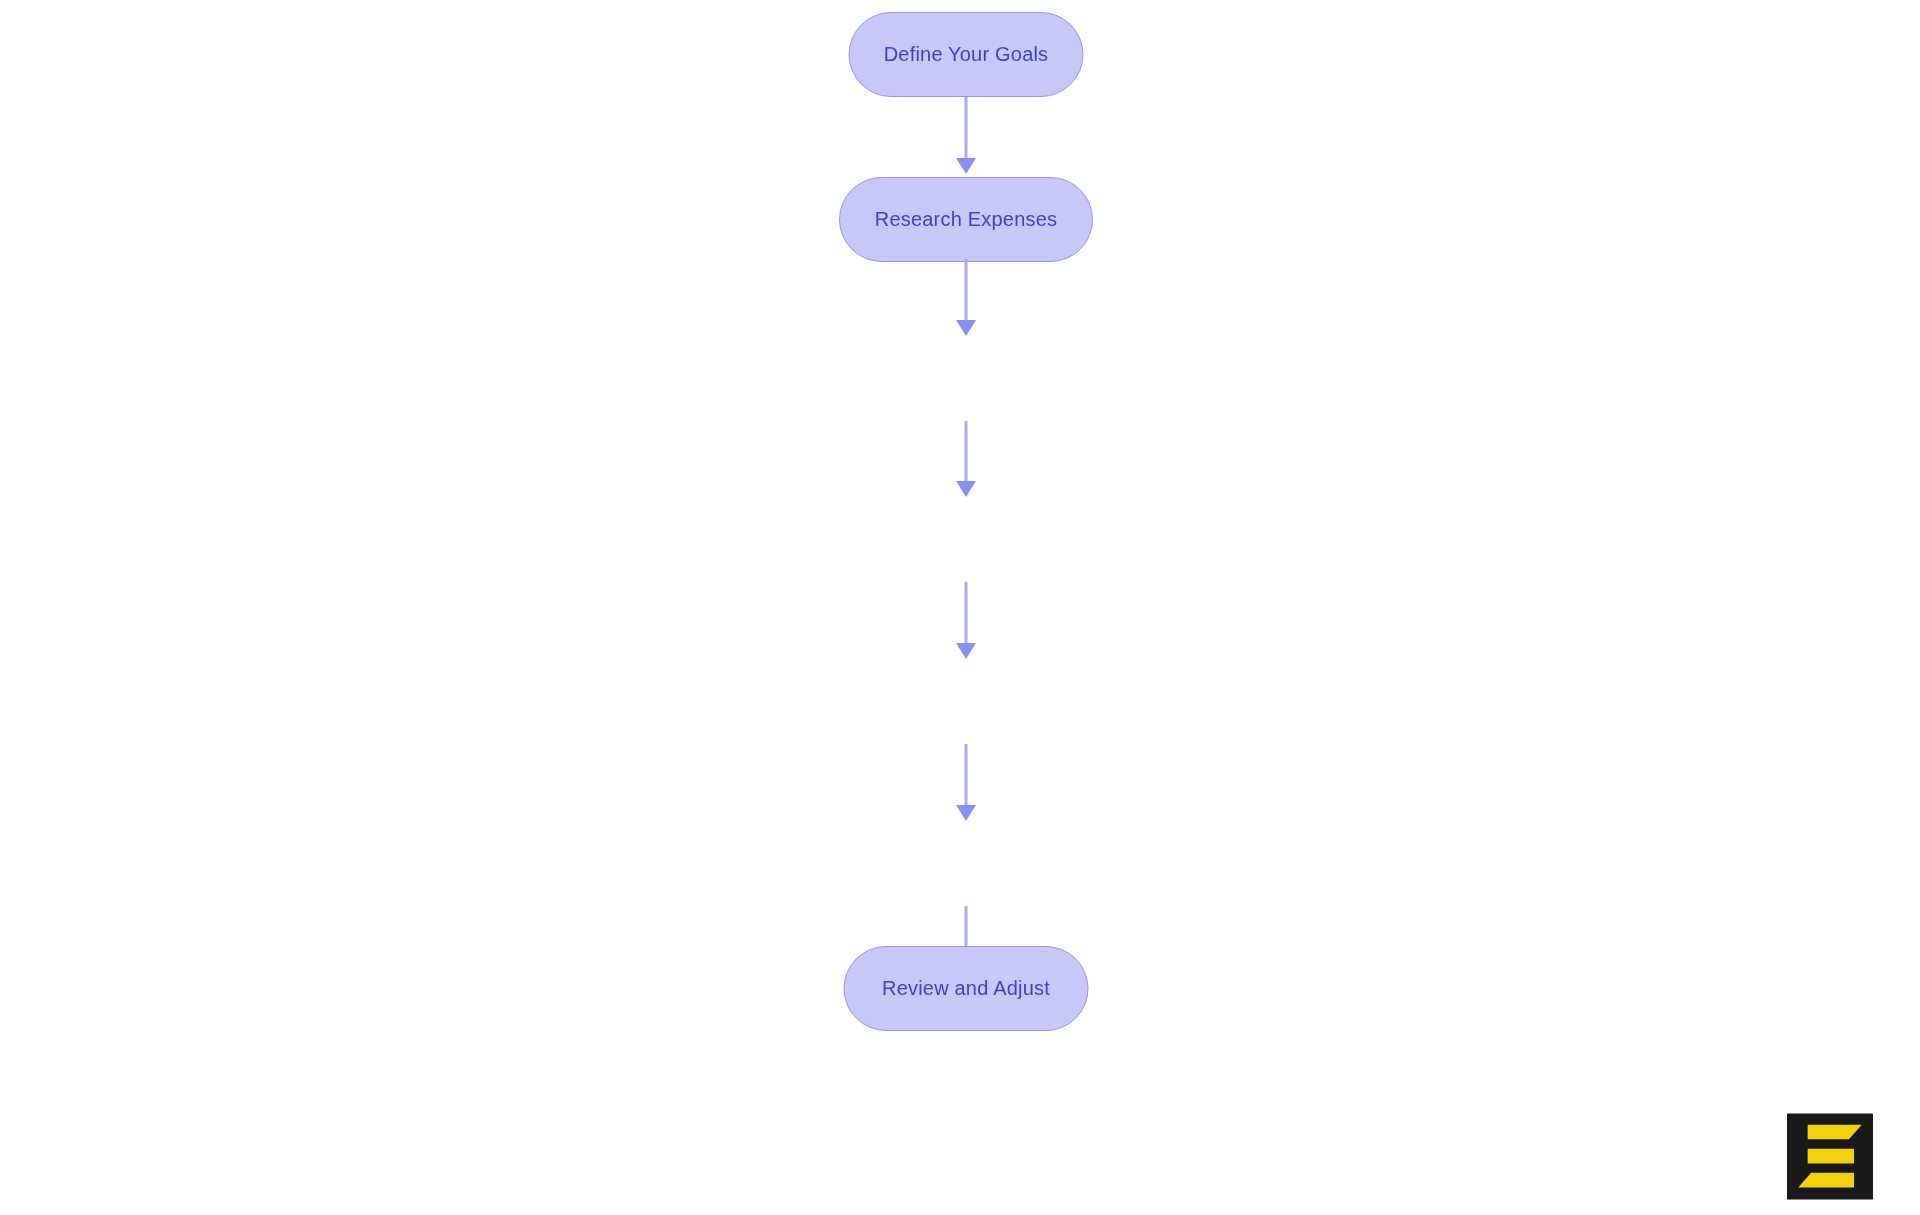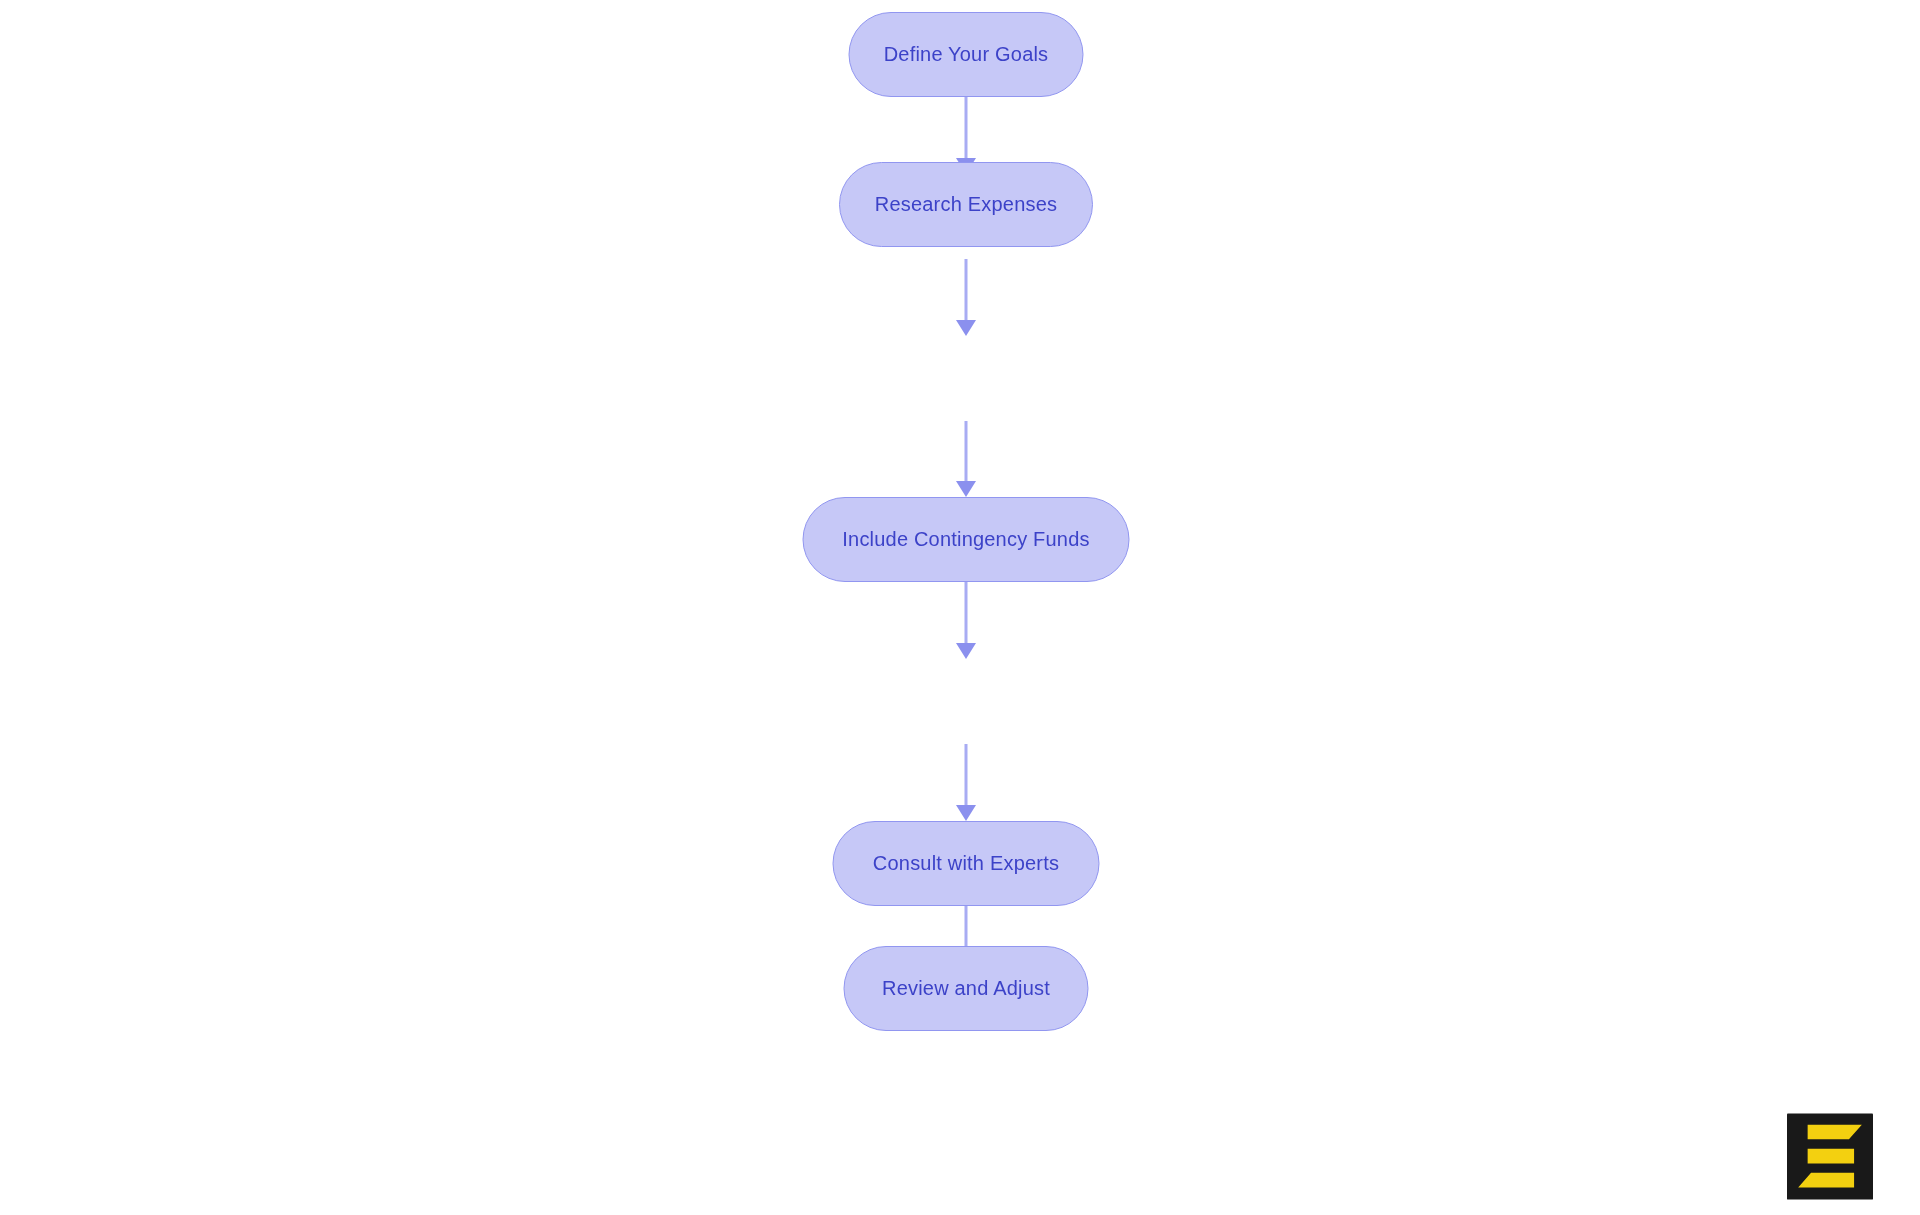--- a/index.html
+++ b/index.html
@@ -74,41 +74,35 @@
 <body style="background: rgb(255, 255, 255);">
 
 <div class="canvas">
 
   <div class="node" style="top:12px; width:235px">
     <span>Define Your Goals</span>
   </div>
 
   <div class="arrow" style="top:97px; height:77px"></div>
 
-  <div class="node" style="top:162px; width:254px">
+  <div class="node" style="top:177px; width:254px">
     <span>Research Expenses</span>
   </div>
 
   <div class="arrow" style="top:259px; height:77px"></div>
 
 
   <div class="arrow" style="top:421px; height:76px"></div>
 
-  <div class="node" style="top:497px; width:327px">
-    <span>Include Contingency Funds</span>
-  </div>
 
   <div class="arrow" style="top:582px; height:77px"></div>
 
 
   <div class="arrow" style="top:744px; height:77px"></div>
 
-  <div class="node" style="top:821px; width:267px">
-    <span>Consult with Experts</span>
-  </div>
 
   <div class="arrow" style="top:906px; height:76px"></div>
 
   <div class="node" style="top:946px; width:245px">
     <span>Review and Adjust</span>
   </div>
 
   <div class="logo">
     <svg viewBox="0 0 100 100" xmlns="http://www.w3.org/2000/svg">
       <rect x="0" y="0" width="100" height="100" rx="1" fill="#191919"></rect>

